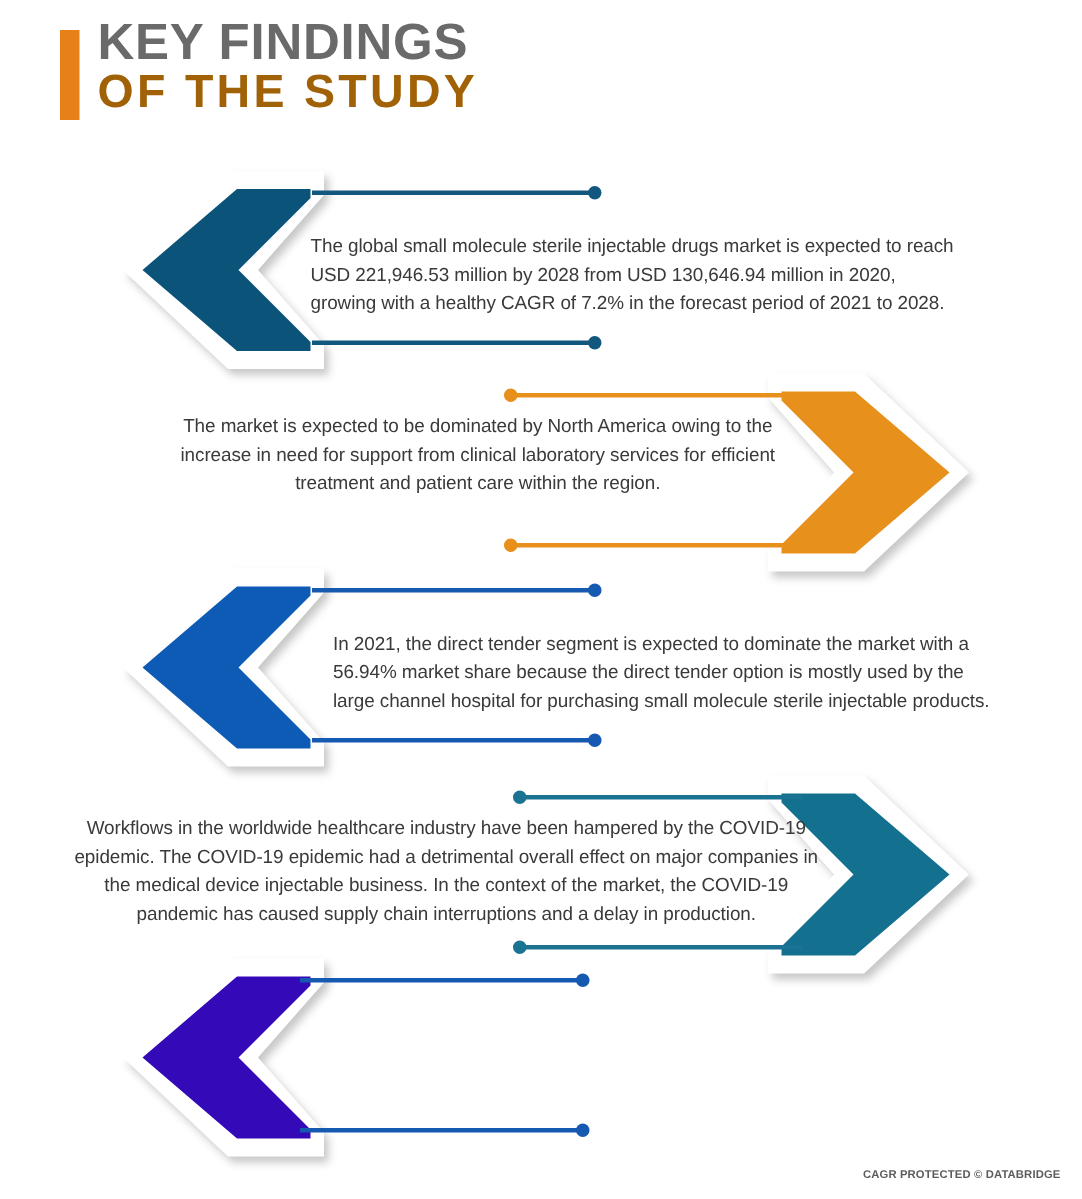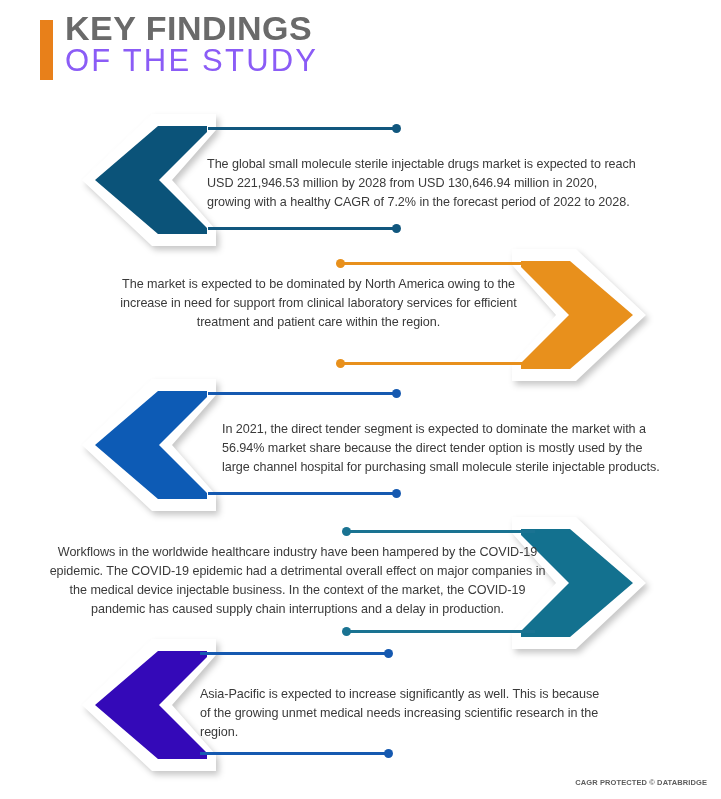--- a/index.html
+++ b/index.html
@@ -35,22 +35,22 @@
   }
   #title-line1 {
     font-size: 34px;
     font-weight: bold;
     color: #6A6A6A;
     letter-spacing: 0.5px;
     display: block;
   }
   #title-line2 {
     font-size: 31px;
-    font-weight: normal;
-    color: #8b5cf6;
+    font-weight: bold;
+    color: #a16207;
     letter-spacing: 2.2px;
     display: block;
     margin-top: 1px;
   }
 
   
   .row {
     position: absolute;
     left: 0;
     width: 721px;
@@ -124,21 +124,21 @@
   <div class="chev-wrap left" style="top:0px;">
     <svg viewBox="0 0 155 140">
       <path d="M87,4 L151,4 L151,20 L107,70 L151,120 L151,136 L87,136 L17,70 Z" fill="#ffffff"></path>
       <path d="M93,16 L142,16 L142,22 L94,70 L142,118 L142,124 L93,124 L30,70 Z" fill="#0B5379"></path>
     </svg>
   </div>
   <div class="conn dot-right" style="left:208px;top:17px;width:192px;">
     <div class="bar" style="background:#11577E;"></div>
     <div class="dot" style="background:#11577E;"></div>
   </div>
-  <div class="txt align-left" style="left:207px;top:45px;width:437px;">The global small molecule sterile injectable drugs market is expected to reach USD 221,946.53 million by 2028 from USD 130,646.94 million in 2020, growing with a healthy CAGR of 7.2% in the forecast period of 2022 to 2028.</div>
+  <div class="txt align-left" style="left:207px;top:45px;width:437px;">The global small molecule sterile injectable drugs market is expected to reach USD 221,946.53 million by 2028 from USD 130,646.94 million in 2020, growing with a healthy CAGR of 7.2% in the forecast period of 2021 to 2028.</div>
   <div class="conn dot-right" style="left:208px;top:117px;width:192px;">
     <div class="bar" style="background:#11577E;"></div>
     <div class="dot" style="background:#11577E;"></div>
   </div>
 </div>
 
 <div class="row" id="row-2" style="top:245px;height:130px;">
   <div class="chev-wrap right" style="top:0px;">
     <svg viewBox="0 0 155 140">
       <path d="M68,4 L4,4 L4,20 L48,70 L4,120 L4,136 L68,136 L138,70 Z" fill="#ffffff"></path>
@@ -196,20 +196,19 @@
   <div class="chev-wrap left" style="top:0px;">
     <svg viewBox="0 0 155 140">
       <path d="M87,4 L151,4 L151,20 L107,70 L151,120 L151,136 L87,136 L17,70 Z" fill="#ffffff"></path>
       <path d="M93,16 L142,16 L142,22 L94,70 L142,118 L142,124 L93,124 L30,70 Z" fill="#3409B8"></path>
     </svg>
   </div>
   <div class="conn dot-right" style="left:200px;top:17px;width:192px;">
     <div class="bar" style="background:#1559B0;"></div>
     <div class="dot" style="background:#1559B0;"></div>
   </div>
-  <div class="txt align-left" style="left:200px;top:50px;width:400px;">Asia-Pacific is expected to increase significantly as well. This is because of the growing unmet medical needs increasing scientific research in the region.</div>
   <div class="conn dot-right" style="left:200px;top:117px;width:192px;">
     <div class="bar" style="background:#1559B0;"></div>
     <div class="dot" style="background:#1559B0;"></div>
   </div>
 </div>
 
 <div id="footer">CAGR PROTECTED © DATABRIDGE</div>
 
 </body></html>

